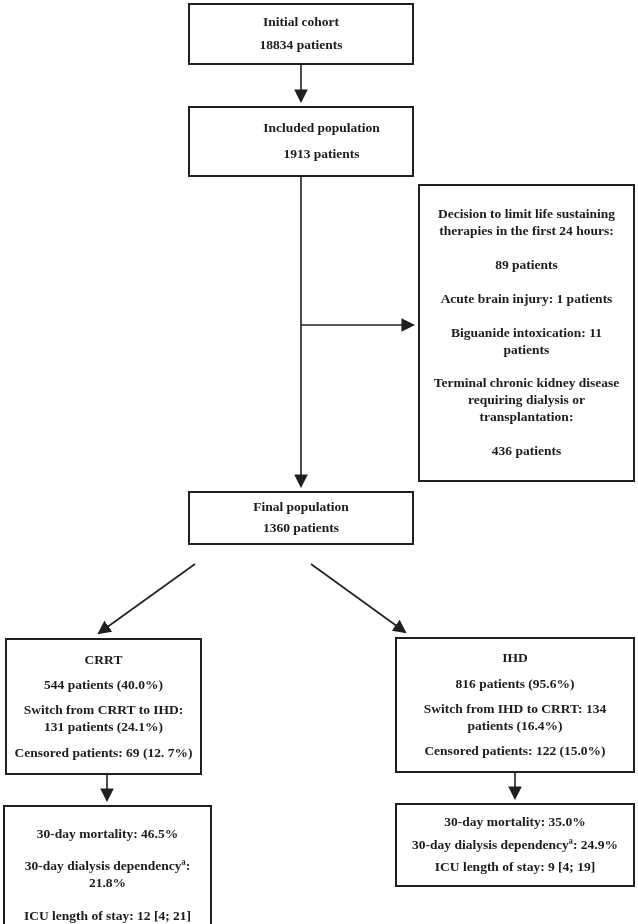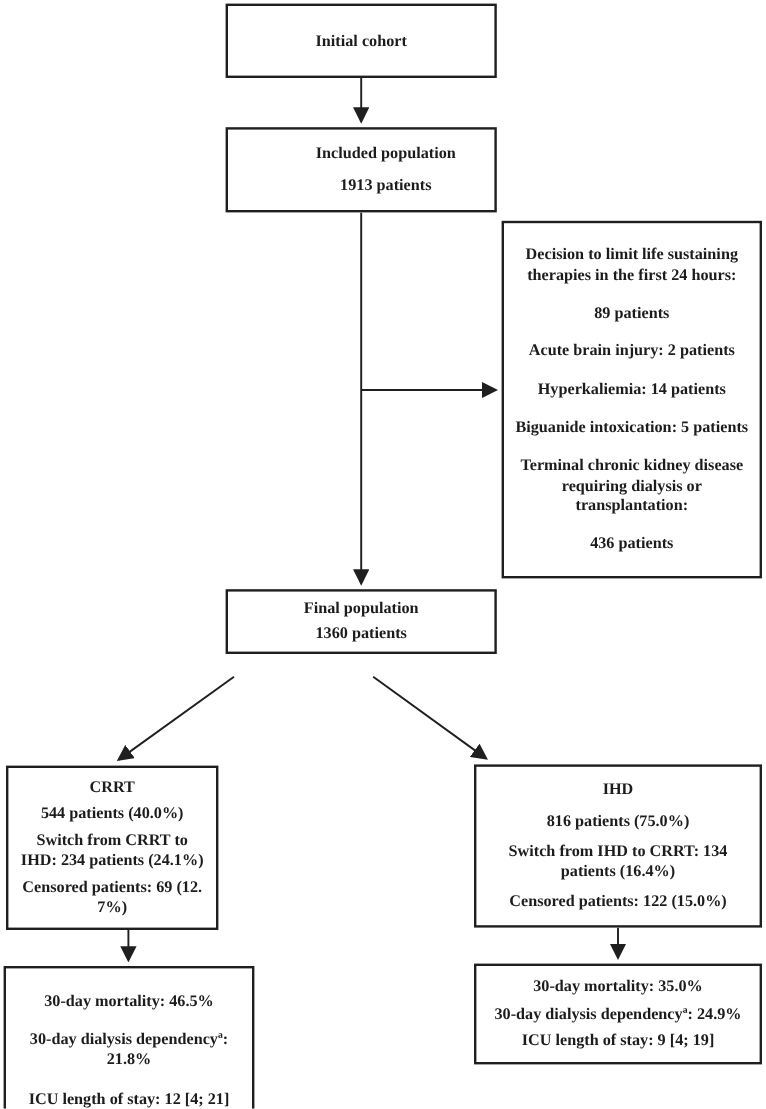--- a/index.html
+++ b/index.html
@@ -31,21 +31,21 @@
     position: absolute;
     left: 0; top: 0;
     width: 638px; height: 924px;
     pointer-events: none;
   }
   
   .b-initial   { left:188px; top:3px;   width:226px; height:62px; }
   .b-included  { left:188px; top:106px; width:226px; height:71px;padding-left:48px; }
   .b-exclusions{ left:418px; top:184px; width:217px; height:298px; }
   .b-final     { left:188px; top:491px; width:226px; height:54px; }
-  .b-crrt      { left:5px;   top:638px; width:177px; height:137px; }
+  .b-crrt      { left:5px;   top:638px; width:197px; height:137px; }
   .b-ihd       { left:395px; top:637px; width:240px; height:136px;align-items:center; }
   .b-crrt-out  { left:3px;   top:805px; width:209px; height:140px; }
   .b-ihd-out   { left:395px; top:803px; width:240px; height:84px; }
 </style>
 </head>
 <body>
 
 <div class="canvas">
 
   <svg class="arrows" viewBox="0 0 638 924" xmlns="http://www.w3.org/2000/svg">
@@ -58,52 +58,52 @@
     <line x1="301" y1="177" x2="301" y2="486" stroke="#1f1f1f" stroke-width="1.6" marker-end="url(#ah)"></line>
     <line x1="301" y1="325" x2="413" y2="325" stroke="#1f1f1f" stroke-width="1.6" marker-end="url(#ah)"></line>
     <line x1="195" y1="564" x2="99" y2="633" stroke="#1f1f1f" stroke-width="1.6" marker-end="url(#ah)"></line>
     <line x1="311" y1="564" x2="405" y2="632" stroke="#1f1f1f" stroke-width="1.6" marker-end="url(#ah)"></line>
     <line x1="107" y1="775" x2="107" y2="800" stroke="#1f1f1f" stroke-width="1.6" marker-end="url(#ah)"></line>
     <line x1="515" y1="773" x2="515" y2="798" stroke="#1f1f1f" stroke-width="1.6" marker-end="url(#ah)"></line>
   </svg>
 
   <div class="fbox b-initial">
     <p>Initial cohort</p>
+    <p>18834 patients</p>
   </div>
 
   <div class="fbox b-included">
     <p>Included population</p>
     <p>1913 patients</p>
   </div>
 
   <div class="fbox b-exclusions">
     <p>Decision to limit life sustaining therapies in the first 24 hours:</p>
     <p>89 patients</p>
-    <p>Acute brain injury: 2 patients</p>
-    <p>Hyperkaliemia: 14 patients</p>
-    <p>Biguanide intoxication: 5 patients</p>
+    <p>Acute brain injury: 1 patients</p>
+    <p>Biguanide intoxication: 11 patients</p>
     <p>Terminal chronic kidney disease requiring dialysis or transplantation:</p>
     <p>436 patients</p>
   </div>
 
   <div class="fbox b-final">
     <p>Final population</p>
     <p>1360 patients</p>
   </div>
 
   <div class="fbox b-crrt">
     <p>CRRT</p>
     <p>544 patients (40.0%)</p>
-    <p>Switch from CRRT to IHD: 234 patients (24.1%)</p>
+    <p>Switch from CRRT to IHD: 131 patients (24.1%)</p>
     <p>Censored patients: 69 (12. 7%)</p>
   </div>
 
   <div class="fbox b-ihd">
     <p>IHD</p>
-    <p>816 patients (75.0%)</p>
+    <p>816 patients (95.6%)</p>
     <p>Switch from IHD to CRRT: 134 patients (16.4%)</p>
     <p>Censored patients: 122 (15.0%)</p>
   </div>
 
   <div class="fbox b-crrt-out">
     <p>30-day mortality: 46.5%</p>
     <p>30-day dialysis dependencyª: 21.8%</p>
     <p>ICU length of stay: 12 [4; 21]</p>
   </div>
 

